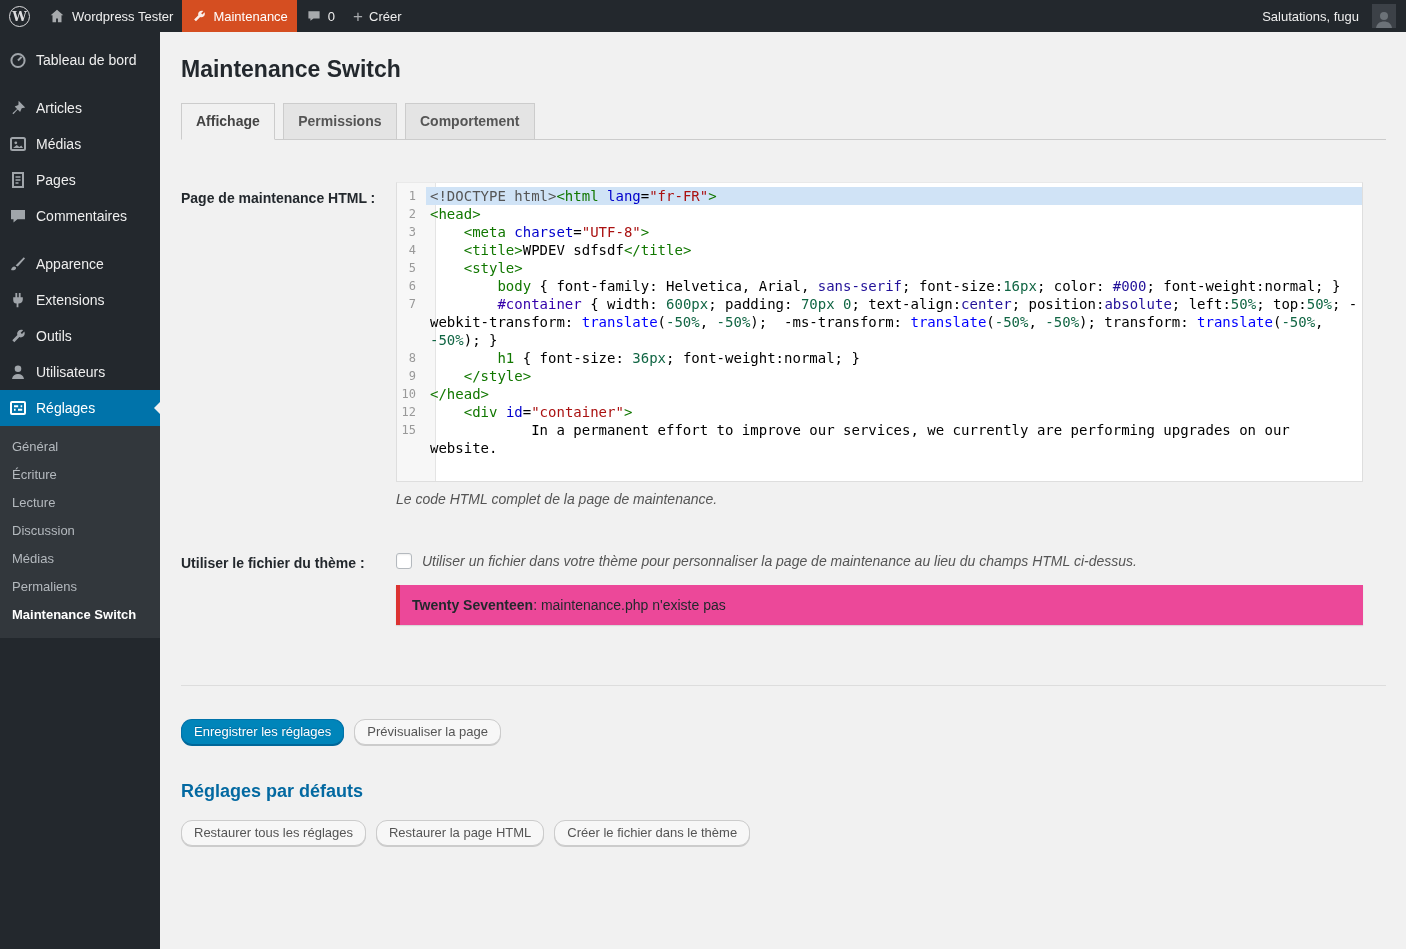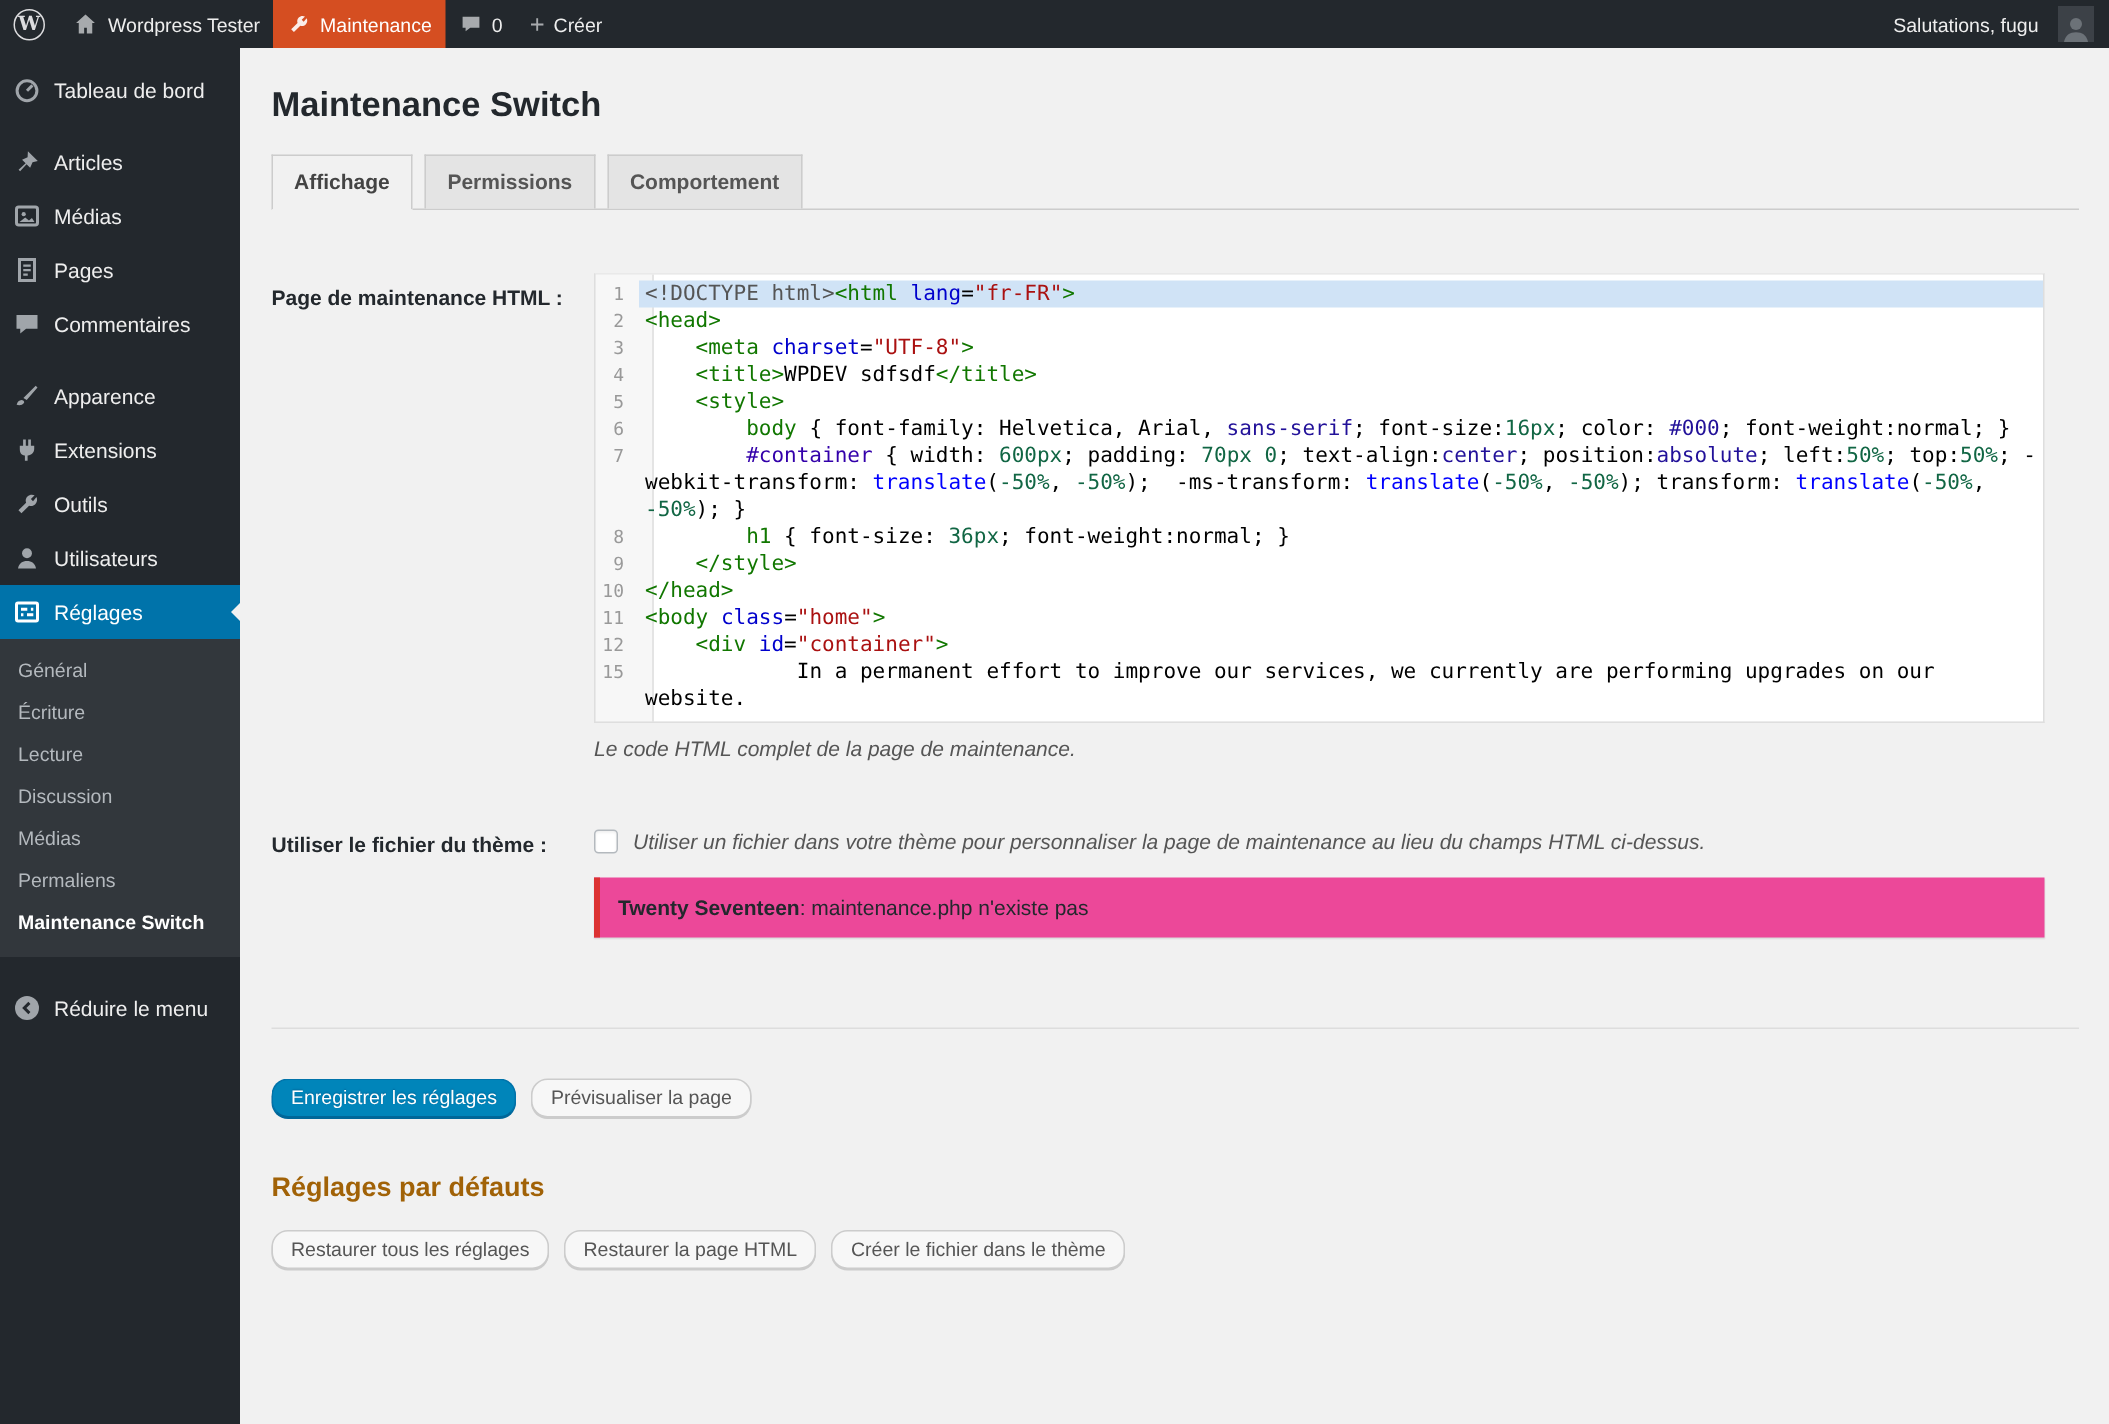--- a/index.html
+++ b/index.html
@@ -125,21 +125,21 @@
     border-radius:11px; cursor:pointer; text-decoration:none;
   }
   .button-primary {
     background:#0085ba; border:1px solid #0073aa; border-bottom-color:#006799;
     box-shadow:0 1px 0 #006799; color:#fff; text-shadow:0 -1px 1px #006799;
   }
   .button-secondary {
     background:#f7f7f7; border:1px solid #ccc; box-shadow:0 1px 0 #ccc; color:#555;
   }
 
-  .defaults-title { margin:36px 0 0; font-size:18px; font-weight:600; color:#a16207; }
+  .defaults-title { margin:36px 0 0; font-size:18px; font-weight:600; color:#0369a1; }
   .defaults-row { margin-top:18px; display:flex; gap:10px; }
 </style>
 </head>
 <body>
 
 <div class="adminbar">
   <div class="ab-item">
     <span class="wp-w">W</span>
   </div>
   <div class="ab-item">
@@ -275,31 +275,20 @@
     </div>
     <div class="submenu">
       <div class="submenu-item">Général</div>
       <div class="submenu-item">Écriture</div>
       <div class="submenu-item">Lecture</div>
       <div class="submenu-item">Discussion</div>
       <div class="submenu-item">Médias</div>
       <div class="submenu-item">Permaliens</div>
       <div class="submenu-item current">Maintenance Switch</div>
     </div>
-    <div class="collapse-wrap">
-      <div class="menu-item">
-        <span class="mi-icon">
-          <svg width="20" height="20" viewBox="0 0 20 20">
-              <circle cx="10" cy="10" r="8" fill="currentColor"></circle>
-              <path d="M11.6 6.6L8.2 10l3.4 3.4" fill="none" stroke="#23282d" stroke-width="2"></path>
-            </svg>
-        </span>
-        <span>Réduire le menu</span>
-      </div>
-    </div>
   </div>
 </div>
 
 <div class="content">
   <h1 class="page-title">Maintenance Switch</h1>
 
   <div class="nav-tab-wrapper">
     <span class="nav-tab active">Affichage</span>
     <span class="nav-tab">Permissions</span>
     <span class="nav-tab">Comportement</span>
@@ -342,24 +331,20 @@
               <div class="cm-gutter">8</div>
               <div class="cm-code"><span>        </span><span class="tok-tag">h1</span><span> { font-size: </span><span class="tok-num">36px</span><span>; font-weight:normal; }</span></div>
             </div>
             <div class="cm-row">
               <div class="cm-gutter">9</div>
               <div class="cm-code"><span>    </span><span class="tok-tag">&lt;/style&gt;</span></div>
             </div>
             <div class="cm-row">
               <div class="cm-gutter">10</div>
               <div class="cm-code"><span class="tok-tag">&lt;/head&gt;</span></div>
-            </div>
-            <div class="cm-row">
-              <div class="cm-gutter">11</div>
-              <div class="cm-code"><span class="tok-tag">&lt;body</span><span> </span><span class="tok-attr">class</span><span>=</span><span class="tok-str">"home"</span><span class="tok-tag">&gt;</span></div>
             </div>
             <div class="cm-row">
               <div class="cm-gutter">12</div>
               <div class="cm-code"><span>    </span><span class="tok-tag">&lt;div</span><span> </span><span class="tok-attr">id</span><span>=</span><span class="tok-str">"container"</span><span class="tok-tag">&gt;</span></div>
             </div>
             <div class="cm-row">
               <div class="cm-gutter">15</div>
               <div class="cm-code"><span>            In a permanent effort to improve our services, we currently are performing upgrades on our website.</span></div>
             </div>
           </div>

